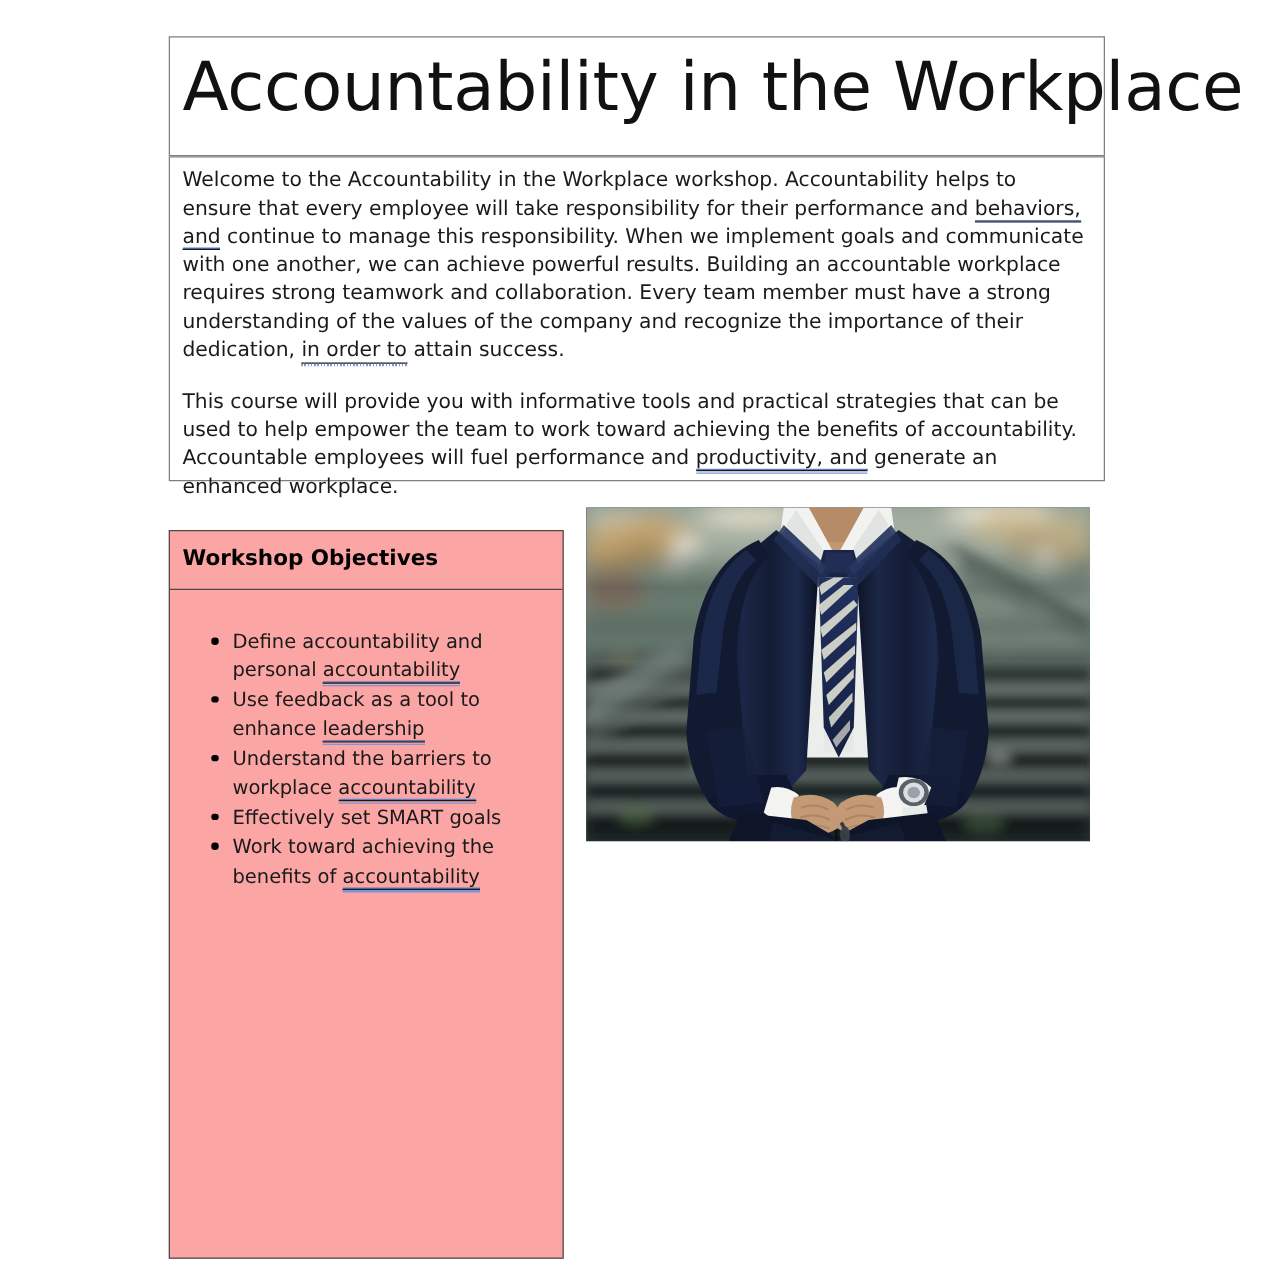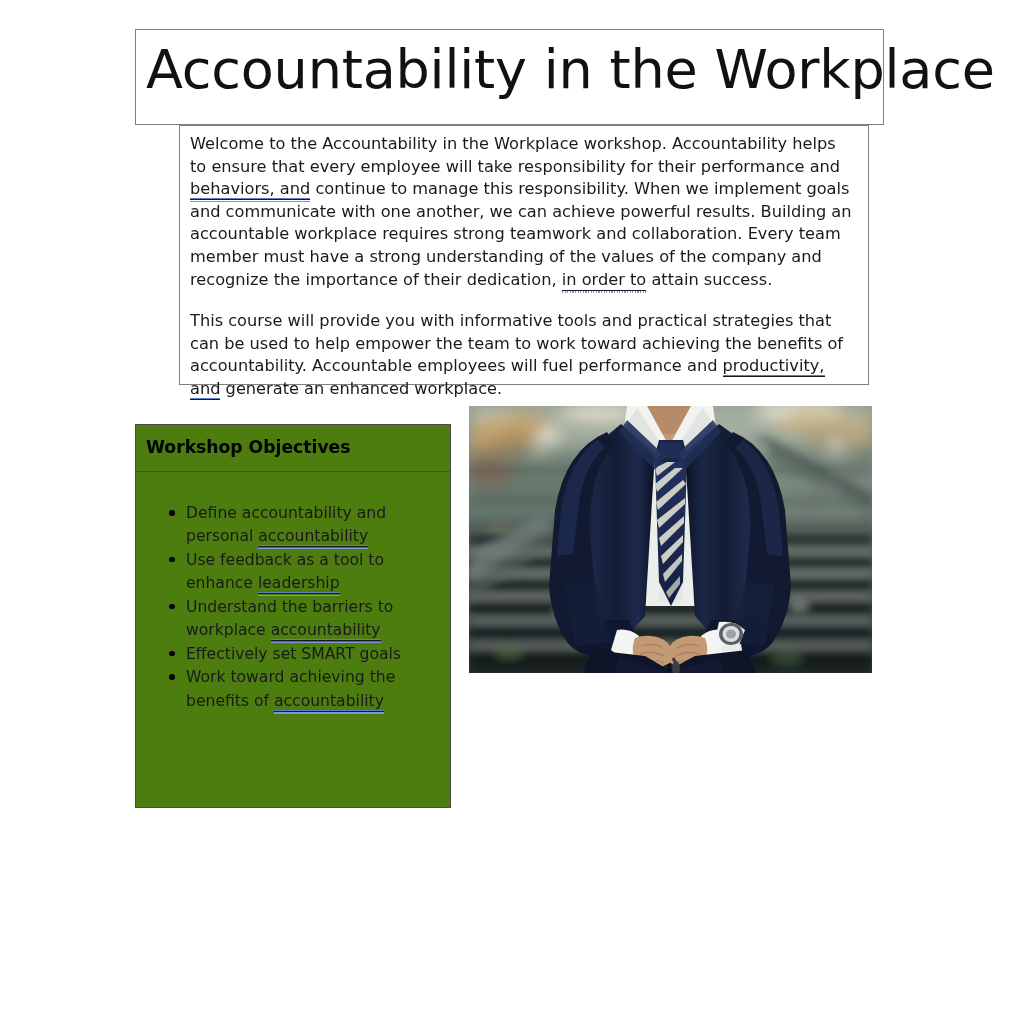--- a/index.html
+++ b/index.html
@@ -43,28 +43,27 @@
     letter-spacing: -0.2px;
     color: #111111;
     white-space: nowrap;
   }
 
   
   .body-box {
     position: absolute;
     left: 135px;
     top: 125px;
-    width: 690px;
+    width: 749px;
     height: 260px;
     border: 1px solid #7f7f7f;
     border-top: 1px solid #7f7f7f;
     box-sizing: border-box;
     background: #ffffff;
     padding: 7px 16px 0 10px;
-    margin-left: 44px;
   }
   .para {
     font-size: 16.2px;
     line-height: 22.6px;
     color: #1a1a1a;
     margin: 0;
     text-align: left;
   }
   .para + .para { margin-top: 19px; }
 
@@ -99,24 +98,24 @@
       #7b96d4 0px, #7b96d4 1.2px,
       transparent 1.2px, transparent 2.6px);
   }
 
   
   .obj-box {
     position: absolute;
     left: 135px;
     top: 424px;
     width: 316px;
-    height: 384px;
+    height: 583px;
     border: 1px solid #4a4a4a;
     box-sizing: border-box;
-    background: #4d7c0f;
+    background: #fca5a5;
   }
   .obj-header {
     height: 47px;
     border-bottom: 1px solid #4a4a4a;
     box-sizing: border-box;
     padding: 11px 0 0 10px;
   }
   .obj-header-text {
     font-size: 17.2px;
     font-weight: 700;

